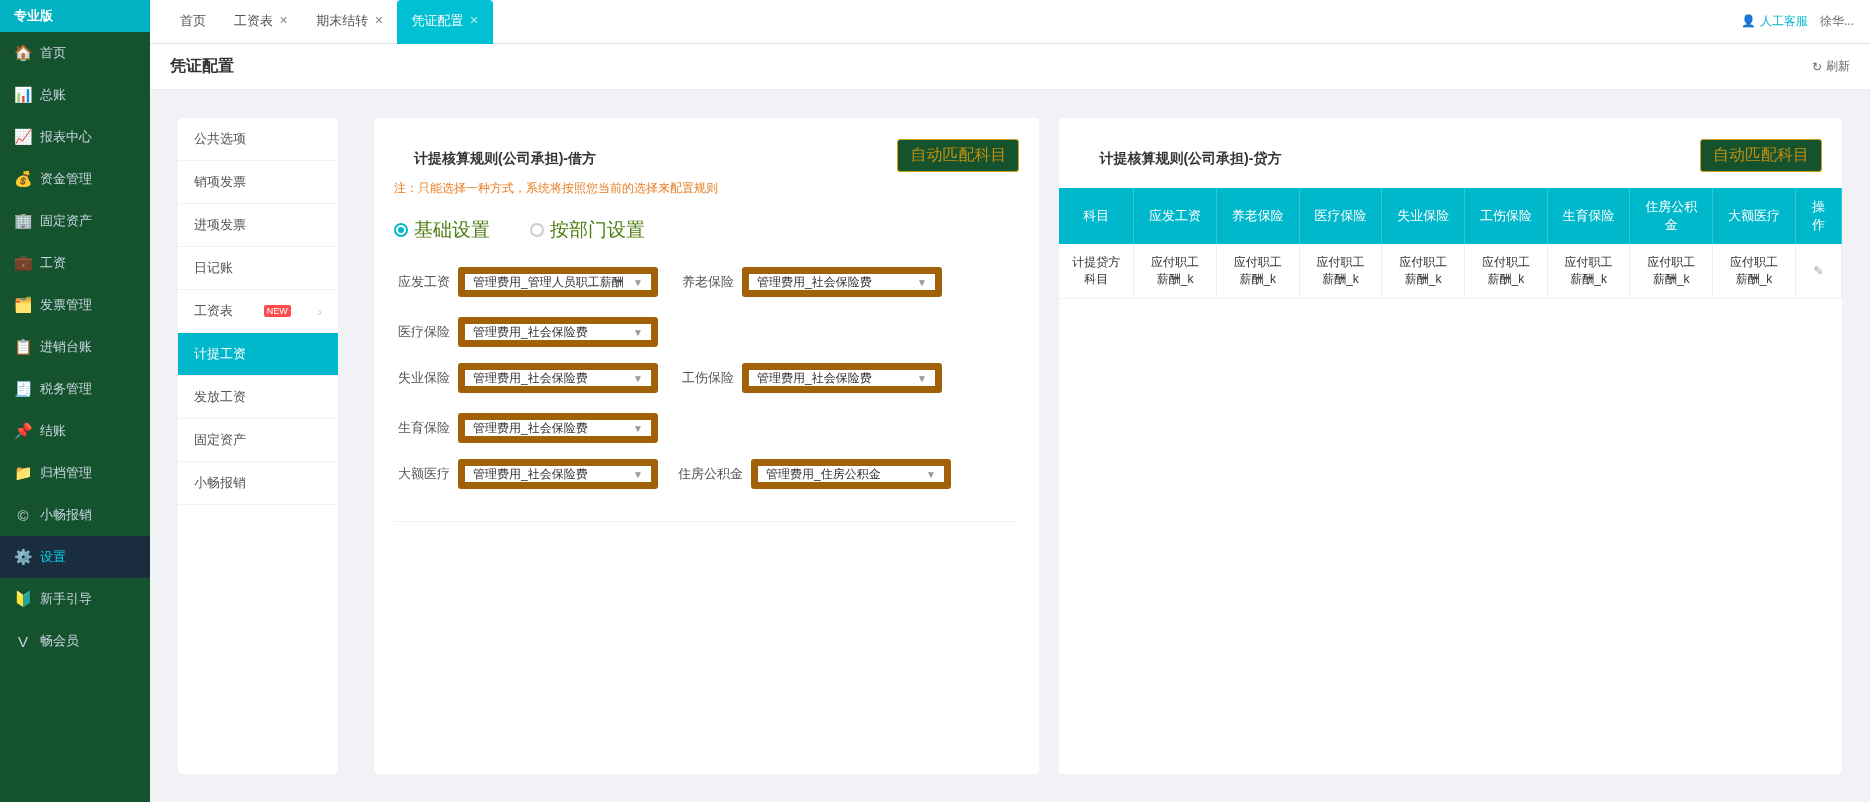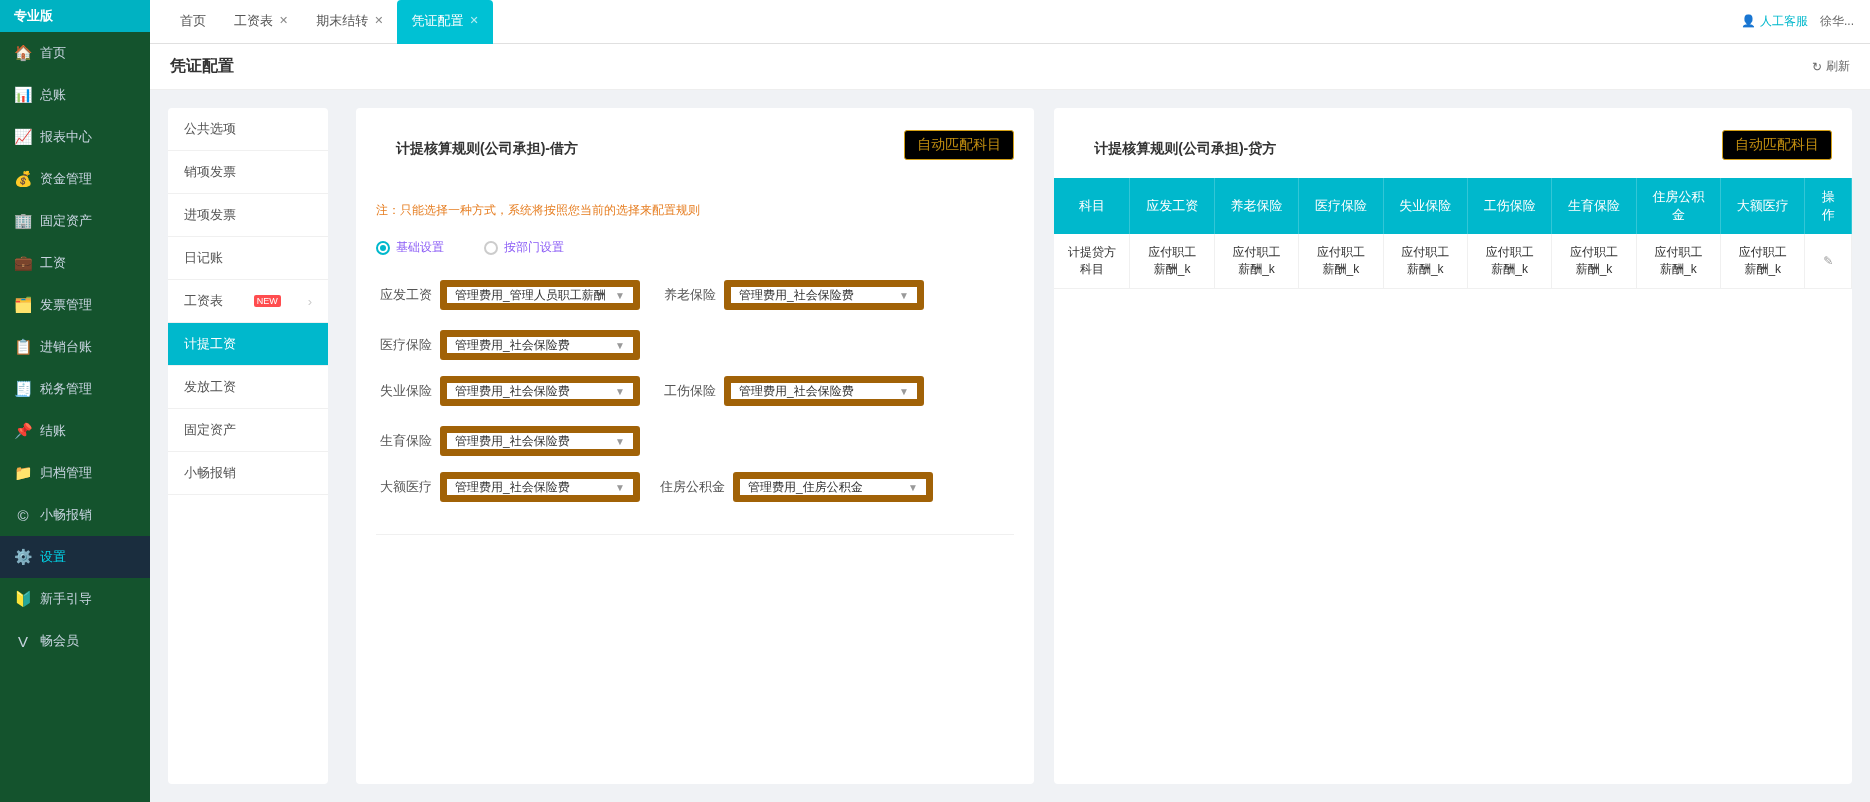--- a/index.html
+++ b/index.html
@@ -110,23 +110,23 @@
       gap: 4px;
       color: #666;
       cursor: pointer;
       font-size: 12px;
     }
 
     
     .content {
       flex: 1;
       overflow-y: auto;
-      padding: 18px;
-      display: flex;
-      gap: 28px;
+      padding: 28px;
+      display: flex;
+      gap: 36px;
     }
 
     
     .left-nav {
       width: 160px;
       flex-shrink: 0;
       background: white;
       border-radius: 4px;
       overflow: hidden;
     }
@@ -170,36 +170,35 @@
     .section-title {
       padding: 16px 20px 8px;
       font-size: 14px;
       font-weight: bold;
       color: #333;
     }
     .section-note {
       padding: 4px 20px 12px;
       color: #e67e22;
       font-size: 12px;
-      margin-top: 32px;
     }
 
     
     .radio-group {
       padding: 8px 20px 16px;
       display: flex;
       gap: 40px;
     }
     .radio-item {
       display: flex;
       align-items: center;
       gap: 6px;
       cursor: pointer;
-      font-size: 12px;
-      color: #8b5cf6;
+      font-size: 19px;
+      color: #4d7c0f;
     }
     .radio-circle {
       width: 14px;
       height: 14px;
       border-radius: 50%;
       border: 2px solid #ccc;
       display: flex;
       align-items: center;
       justify-content: center;
     }
@@ -250,25 +249,25 @@
       cursor: pointer;
       font-size: 12px;
       color: #333;
     }
     .form-select .arrow { color: #999; font-size: 10px; }
 
     
     .auto-match-btn {
       border: 1px solid #d4a017;
       color: #c49010;
-      background: #000000;
+      background: #14532d;
       padding: 5px 12px;
       border-radius: 3px;
       cursor: pointer;
-      font-size: 14px;
+      font-size: 16px;
       float: right;
       margin: 12px 20px 0 0;
     }
 
     
     .section-header {
       display: flex;
       align-items: center;
       justify-content: space-between;
       padding: 16px 20px 0;

